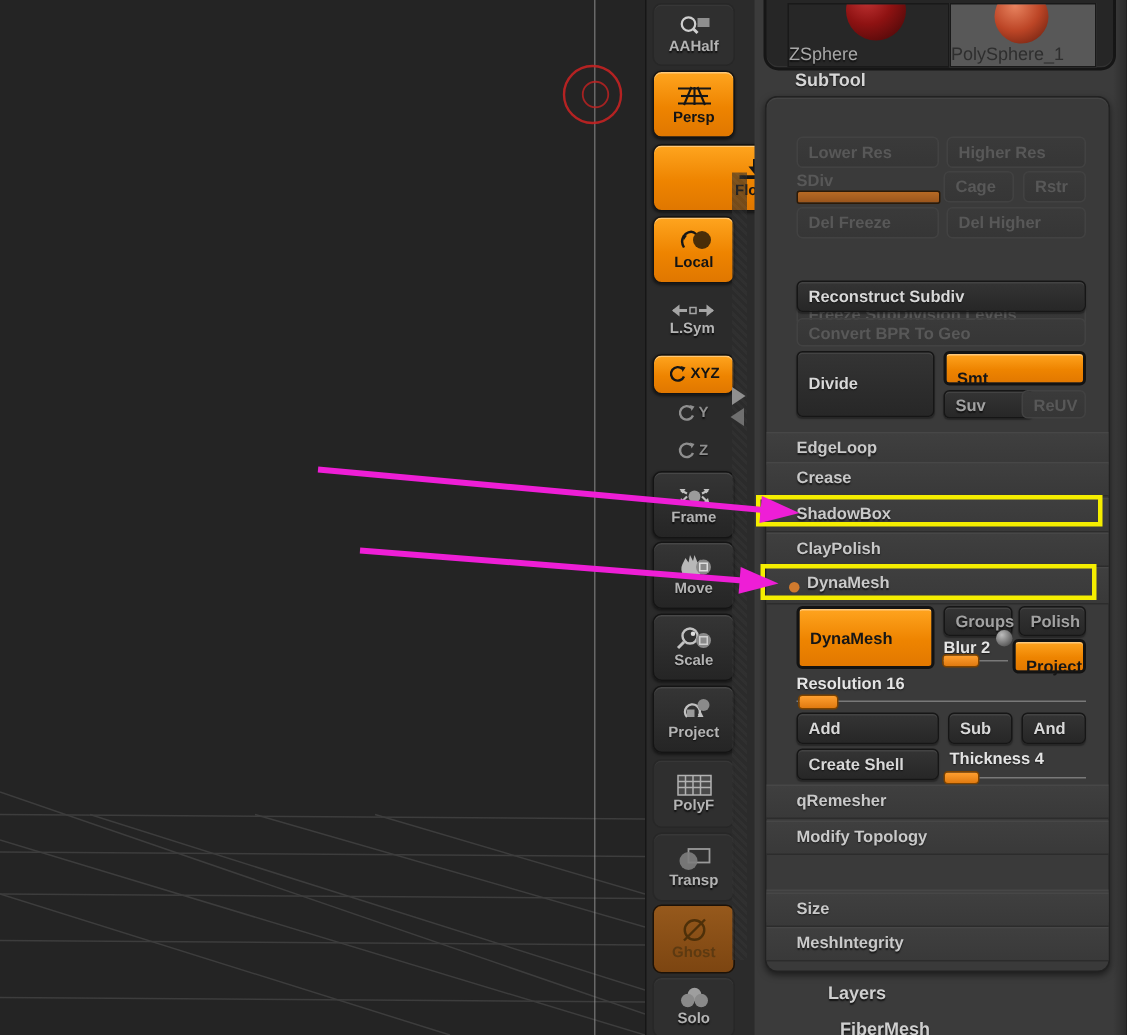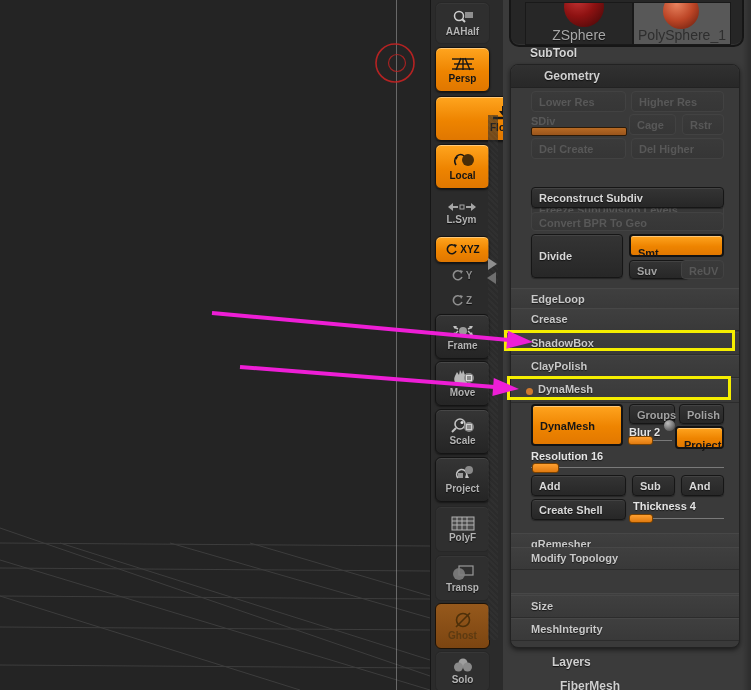--- a/index.html
+++ b/index.html
@@ -36,21 +36,21 @@
   #thumbbox{position:absolute;left:6px;top:-16px;width:231px;height:59px;background:#262626;
         border:2px solid #161616;border-radius:10px;box-shadow:inset 0 -1px 0 rgba(255,255,255,.06);}
   .thumb{position:absolute;top:16px;height:41px;overflow:hidden;border:1px solid #191919;}
   #thumb-zsphere{left:14px;width:106px;background:#272727;}
   #thumb-polysphere{left:122px;width:96px;background:#585858;}
   .ball{position:absolute;border-radius:50%;}
   #ball-z{left:38px;top:-16px;width:40px;height:40px;
         background:radial-gradient(circle at 35% 30%,#c23434 0%,#8e1212 45%,#3c0707 100%);}
   #ball-p{left:29px;top:-10px;width:36px;height:36px;
         background:radial-gradient(circle at 38% 30%,#e8835f 0%,#bc4526 50%,#5e1a0c 100%);}
-  .thumb .tname{position:absolute;left:0;right:0;bottom:1px;text-align:center;font-size:14px;color:#a8a8a8;
+  .thumb .tname{position:absolute;left:0;right:0;bottom:1px;font-size:12px;color:#a8a8a8;
         text-shadow:0 1px 1px rgba(0,0,0,.6);}
   #subtool-hdr{position:absolute;left:27px;top:46px;font-size:12px;font-weight:bold;color:#d6d6d6;
         text-shadow:0 1px 1px rgba(0,0,0,.7);}
   
   #gpanel{position:absolute;left:7px;top:64px;width:228px;height:582px;background:#3a3a3a;
         border:1px solid #222;border-radius:8px;box-shadow:0 2px 5px rgba(0,0,0,.55),inset 0 1px 0 rgba(255,255,255,.05);}
   #ghdr{position:absolute;left:0;top:0;width:100%;height:22px;background:linear-gradient(#313131,#282828);
         border-radius:7px 7px 0 0;border-bottom:1px solid #222;}
   #ghdr span{position:absolute;left:33px;top:4px;font-size:12px;font-weight:bold;color:#cfcfcf;text-shadow:0 1px 1px rgba(0,0,0,.7);}
   .gbtn{position:absolute;height:21px;box-sizing:border-box;border-radius:4px;font-size:11px;font-weight:bold;
@@ -319,33 +319,30 @@
       </div>
       <div class="thumb" id="thumb-polysphere">
         <div class="ball" id="ball-p"></div>
         <div class="tname" style="color:#2e2e2e;text-shadow:none;">PolySphere_1</div>
       </div>
     </div>
 
     <div id="subtool-hdr">SubTool</div>
 
     <div id="gpanel">
-      <div id="ghdr">
-        <span>Geometry</span>
-      </div>
 
       <div class="gbtn dis" style="left:20px;top:26px;width:95px;">Lower Res</div>
       <div class="gbtn dis" style="left:120px;top:26px;width:93px;">Higher Res</div>
 
       <span class="glabel dis" style="left:20px;top:50px;">SDiv</span>
       <div id="sdiv-bar"></div>
       <div class="gbtn dis" style="left:118px;top:49px;width:47px;">Cage</div>
       <div class="gbtn dis" style="left:171px;top:49px;width:42px;">Rstr</div>
 
-      <div class="gbtn dis" style="left:20px;top:73px;width:95px;">Del Create</div>
+      <div class="gbtn dis" style="left:20px;top:73px;width:95px;">Del Freeze</div>
       <div class="gbtn dis" style="left:120px;top:73px;width:93px;">Del Higher</div>
 
       <div class="gbtn dis" style="left:20px;top:98px;width:193px;height:19px;margin-top:36px;">Freeze SubDivision Levels</div>
 
       <div class="gbtn" style="left:20px;top:122px;width:193px;">Reconstruct Subdiv</div>
 
       <div class="gbtn dis" style="left:20px;top:147px;width:193px;height:19px;">Convert BPR To Geo</div>
 
       <div class="gbtn" style="left:20px;top:169px;width:92px;height:44px;padding-top:15px;">Divide</div>
       <div class="gbtn orangeb" style="left:118px;top:169px;width:95px;height:23px;">Smt</div>
@@ -377,21 +374,21 @@
 
       <div class="gbtn" style="left:20px;top:410px;width:95px;">Add</div>
       <div class="gbtn" style="left:121px;top:410px;width:43px;">Sub</div>
       <div class="gbtn" style="left:170px;top:410px;width:43px;">And</div>
 
       <div class="gbtn" style="left:20px;top:434px;width:95px;">Create Shell</div>
       <span class="glabel lit" style="left:122px;top:435px;">Thickness 4</span>
       <div class="track" style="left:122px;top:453px;width:91px;"></div>
       <div class="handle" style="left:118px;top:449px;width:22px;"></div>
 
-      <div class="grow" style="top:468px;">qRemesher</div>
+      <div class="grow" style="top:458px;">qRemesher</div>
       <div class="grow" style="top:482px;">Modify Topology</div>
       <div class="grow" style="top:506px;margin-top:22px;">Position</div>
       <div class="grow" style="top:530px;">Size</div>
       <div class="grow" style="top:553px;">MeshIntegrity</div>
     </div>
 
     <div class="palhdr" style="left:49px;top:655px;">Layers</div>
     <div class="palhdr" style="left:57px;top:679px;">FiberMesh</div>
   </div>
 

